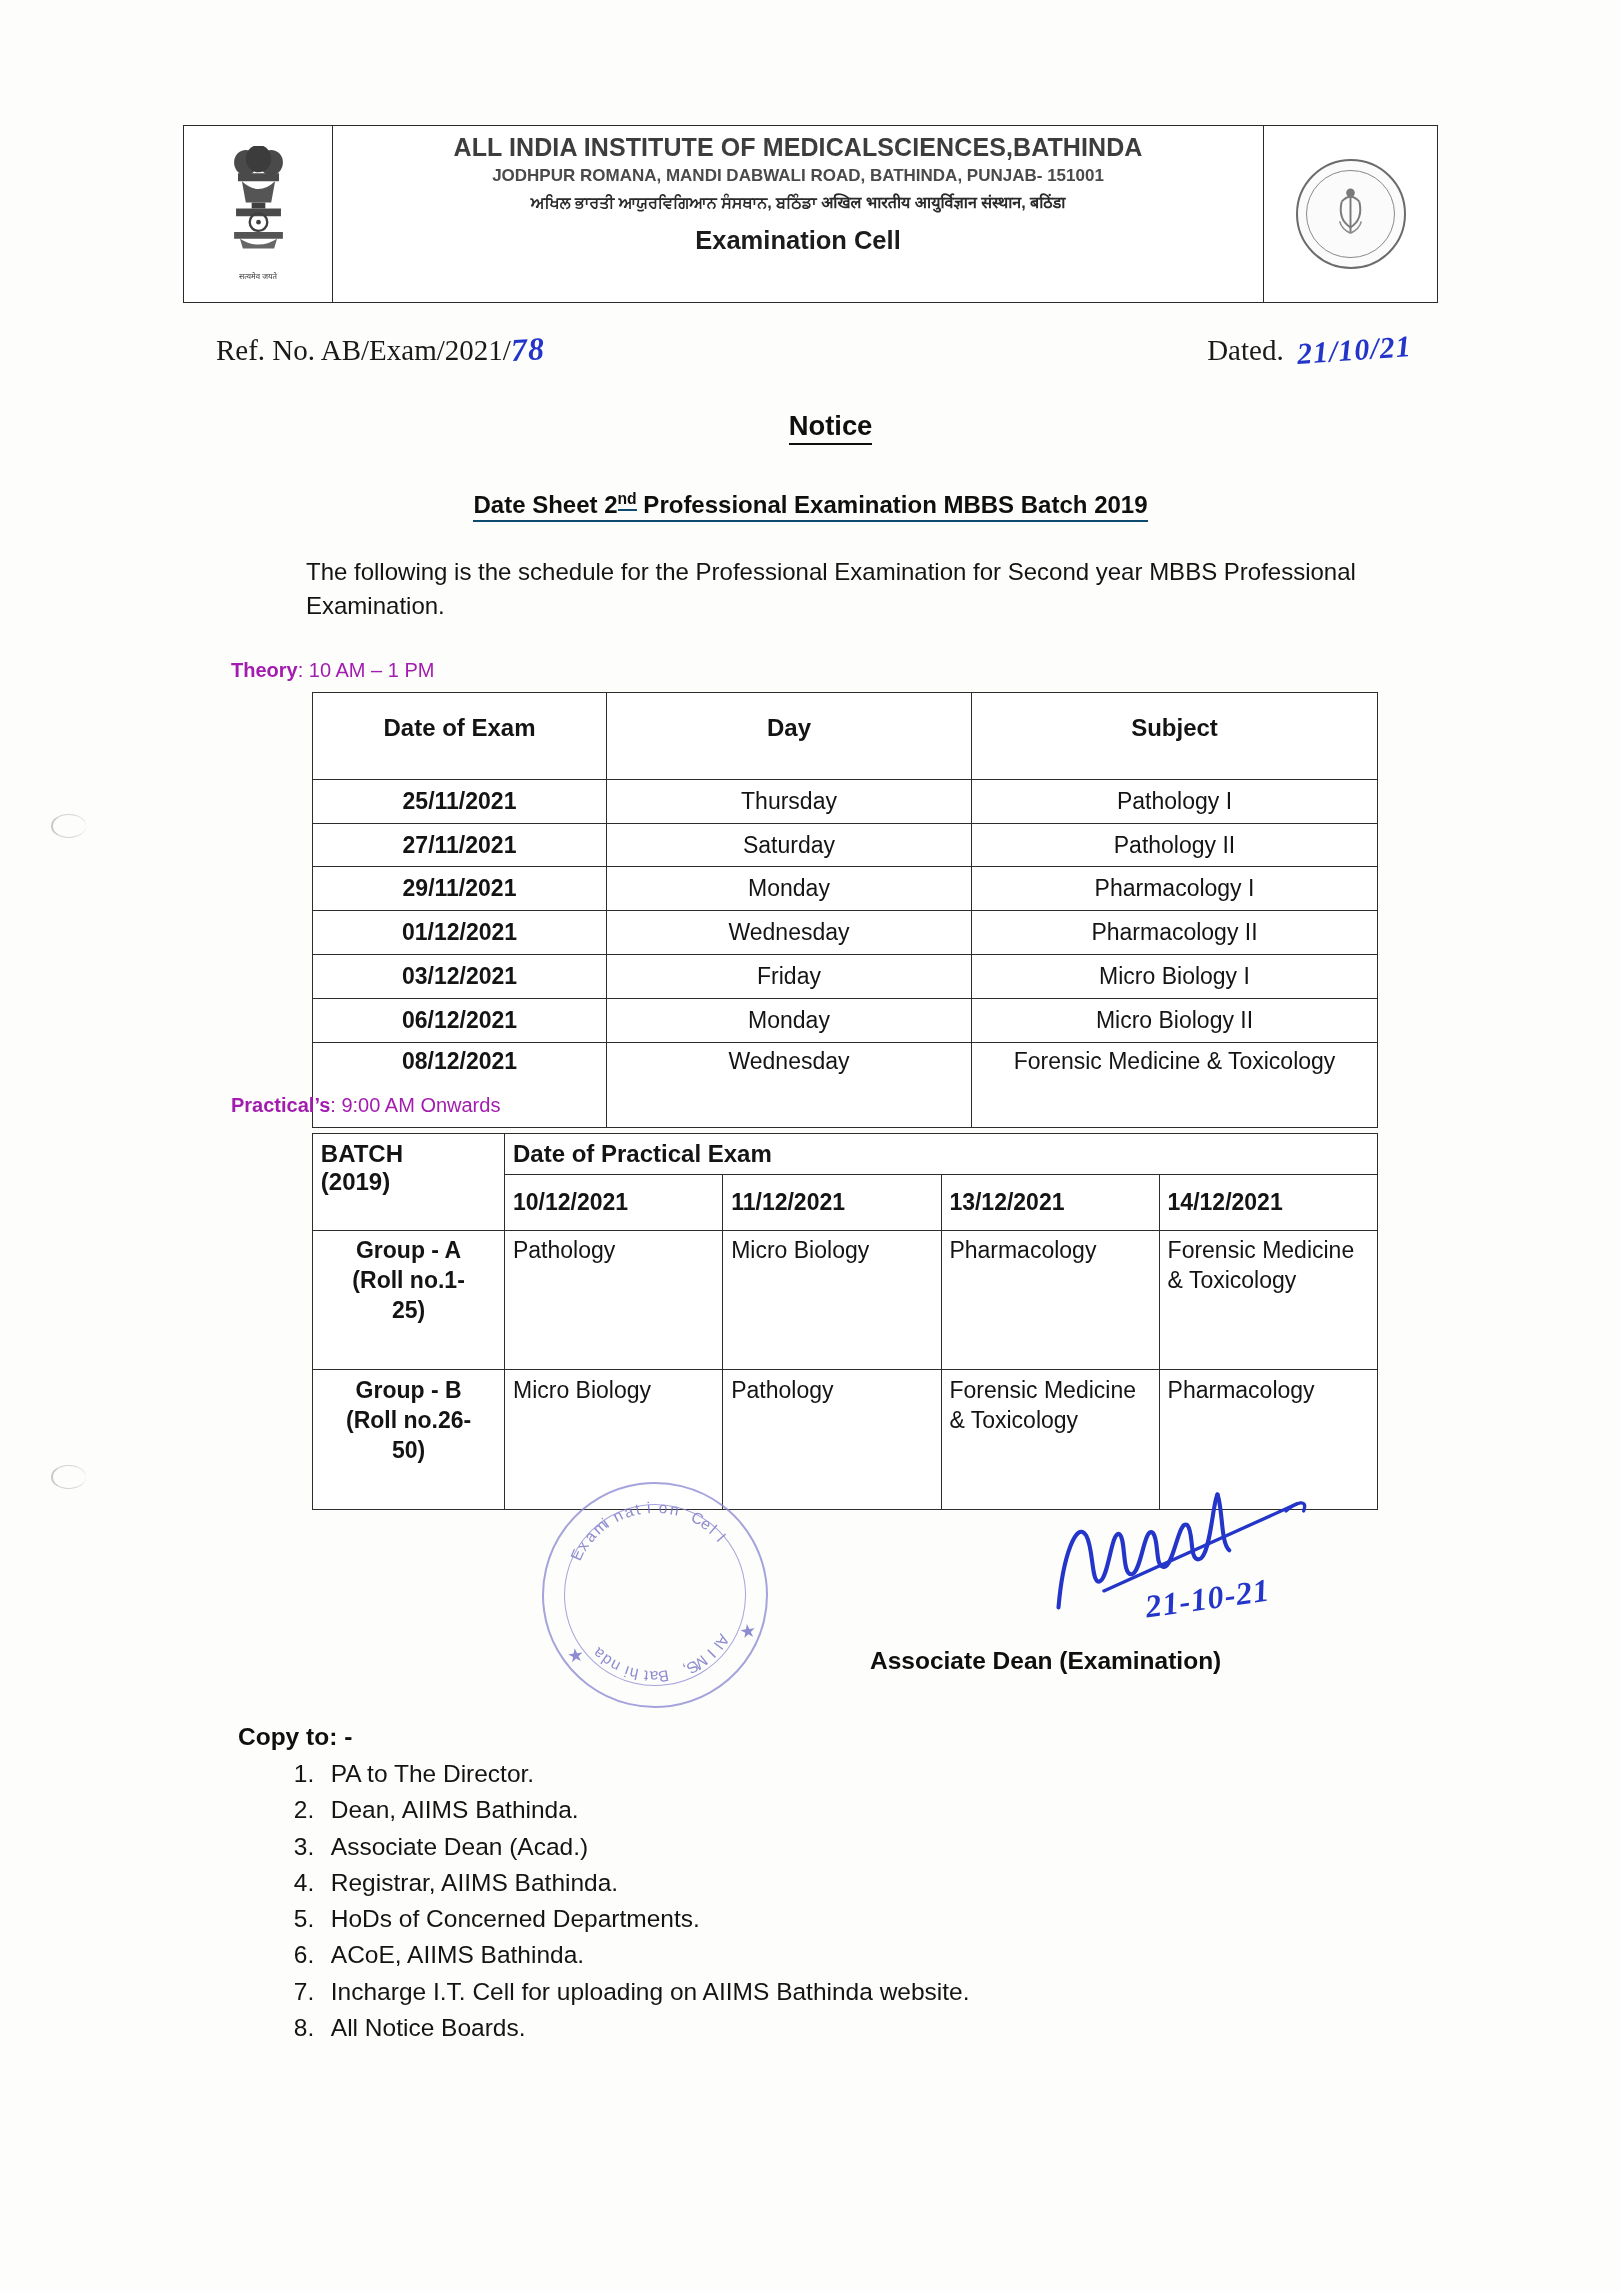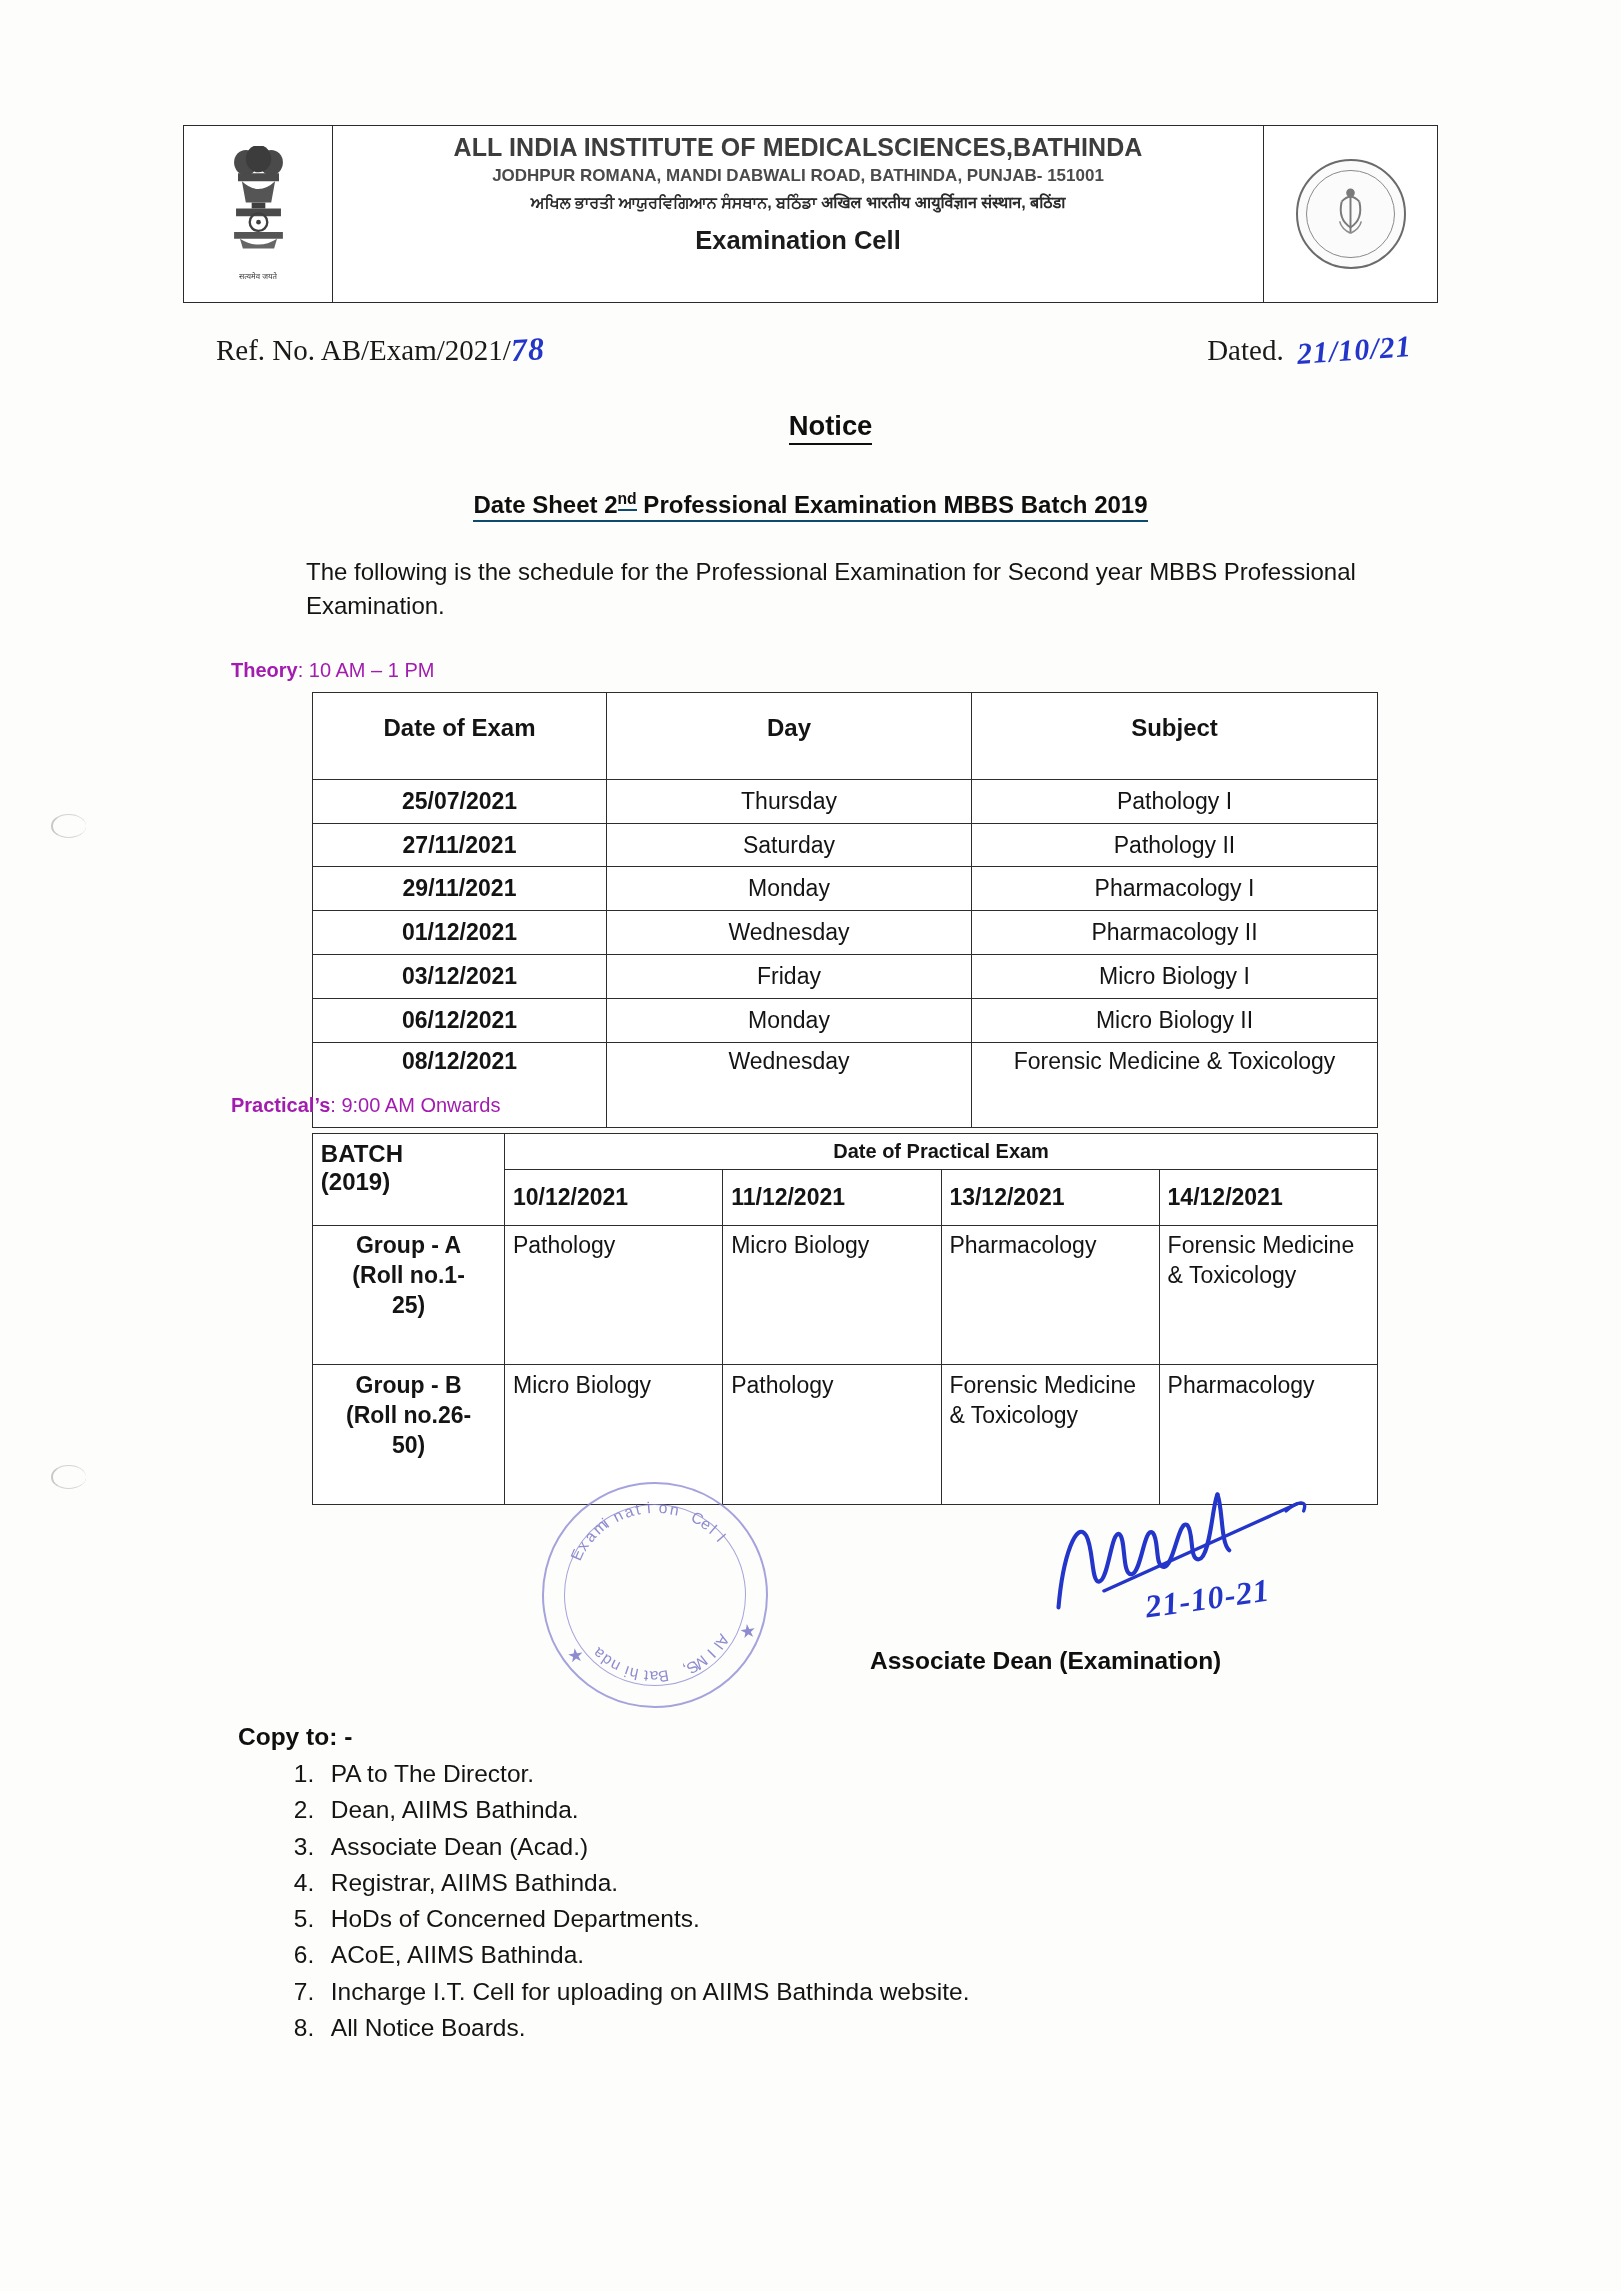--- a/index.html
+++ b/index.html
@@ -242,23 +242,22 @@
     left: 312px;
     top: 1133px;
     width: 1066px;
   }
   #practical-table td { vertical-align: top; padding: 5.9px 7.8px; }
   #practical-table td.hdr {
     font-weight: bold;
     font-size: 24px;
   }
   #practical-table td.hdr-center {
-    text-align: center;
-    font-weight: bold;
-    font-size: 20px;
+    font-weight: bold;
+    font-size: 24px;
     vertical-align: middle;
   }
   #practical-table td.datehdr {
     font-weight: bold;
     text-align: left;
     vertical-align: middle;
     height: 43px;
   }
   #practical-table td.group {
     font-weight: bold;
@@ -463,21 +462,21 @@
       </colgroup>
     <thead>
       <tr>
         <th>Date of Exam</th>
         <th>Day</th>
         <th>Subject</th>
       </tr>
     </thead>
     <tbody>
       <tr>
-        <td class="date-cell">25/07/2021</td>
+        <td class="date-cell">25/11/2021</td>
         <td>Thursday</td>
         <td>Pathology I</td>
       </tr>
       <tr>
         <td class="date-cell">27/11/2021</td>
         <td>Saturday</td>
         <td>Pathology II</td>
       </tr>
       <tr>
         <td class="date-cell">29/11/2021</td>

